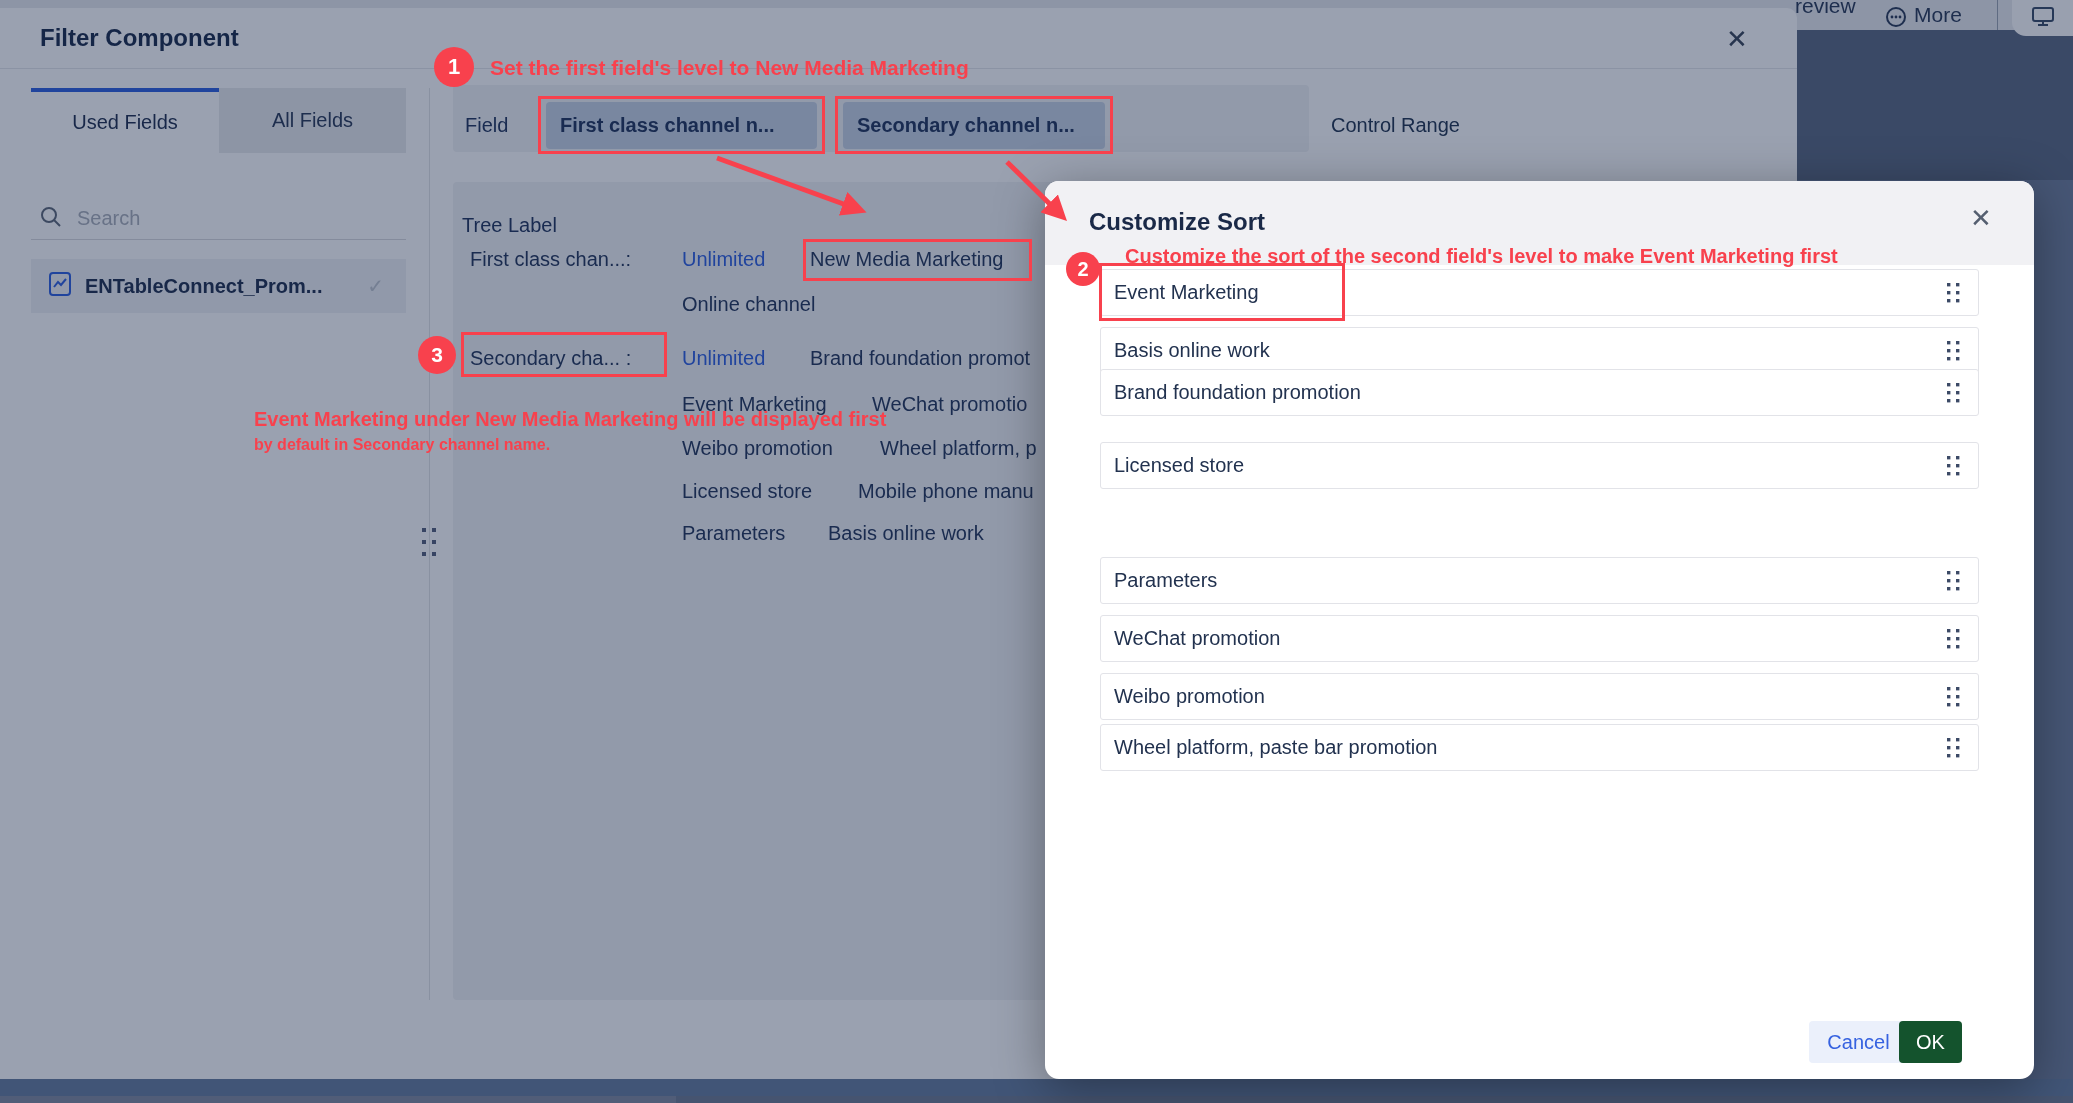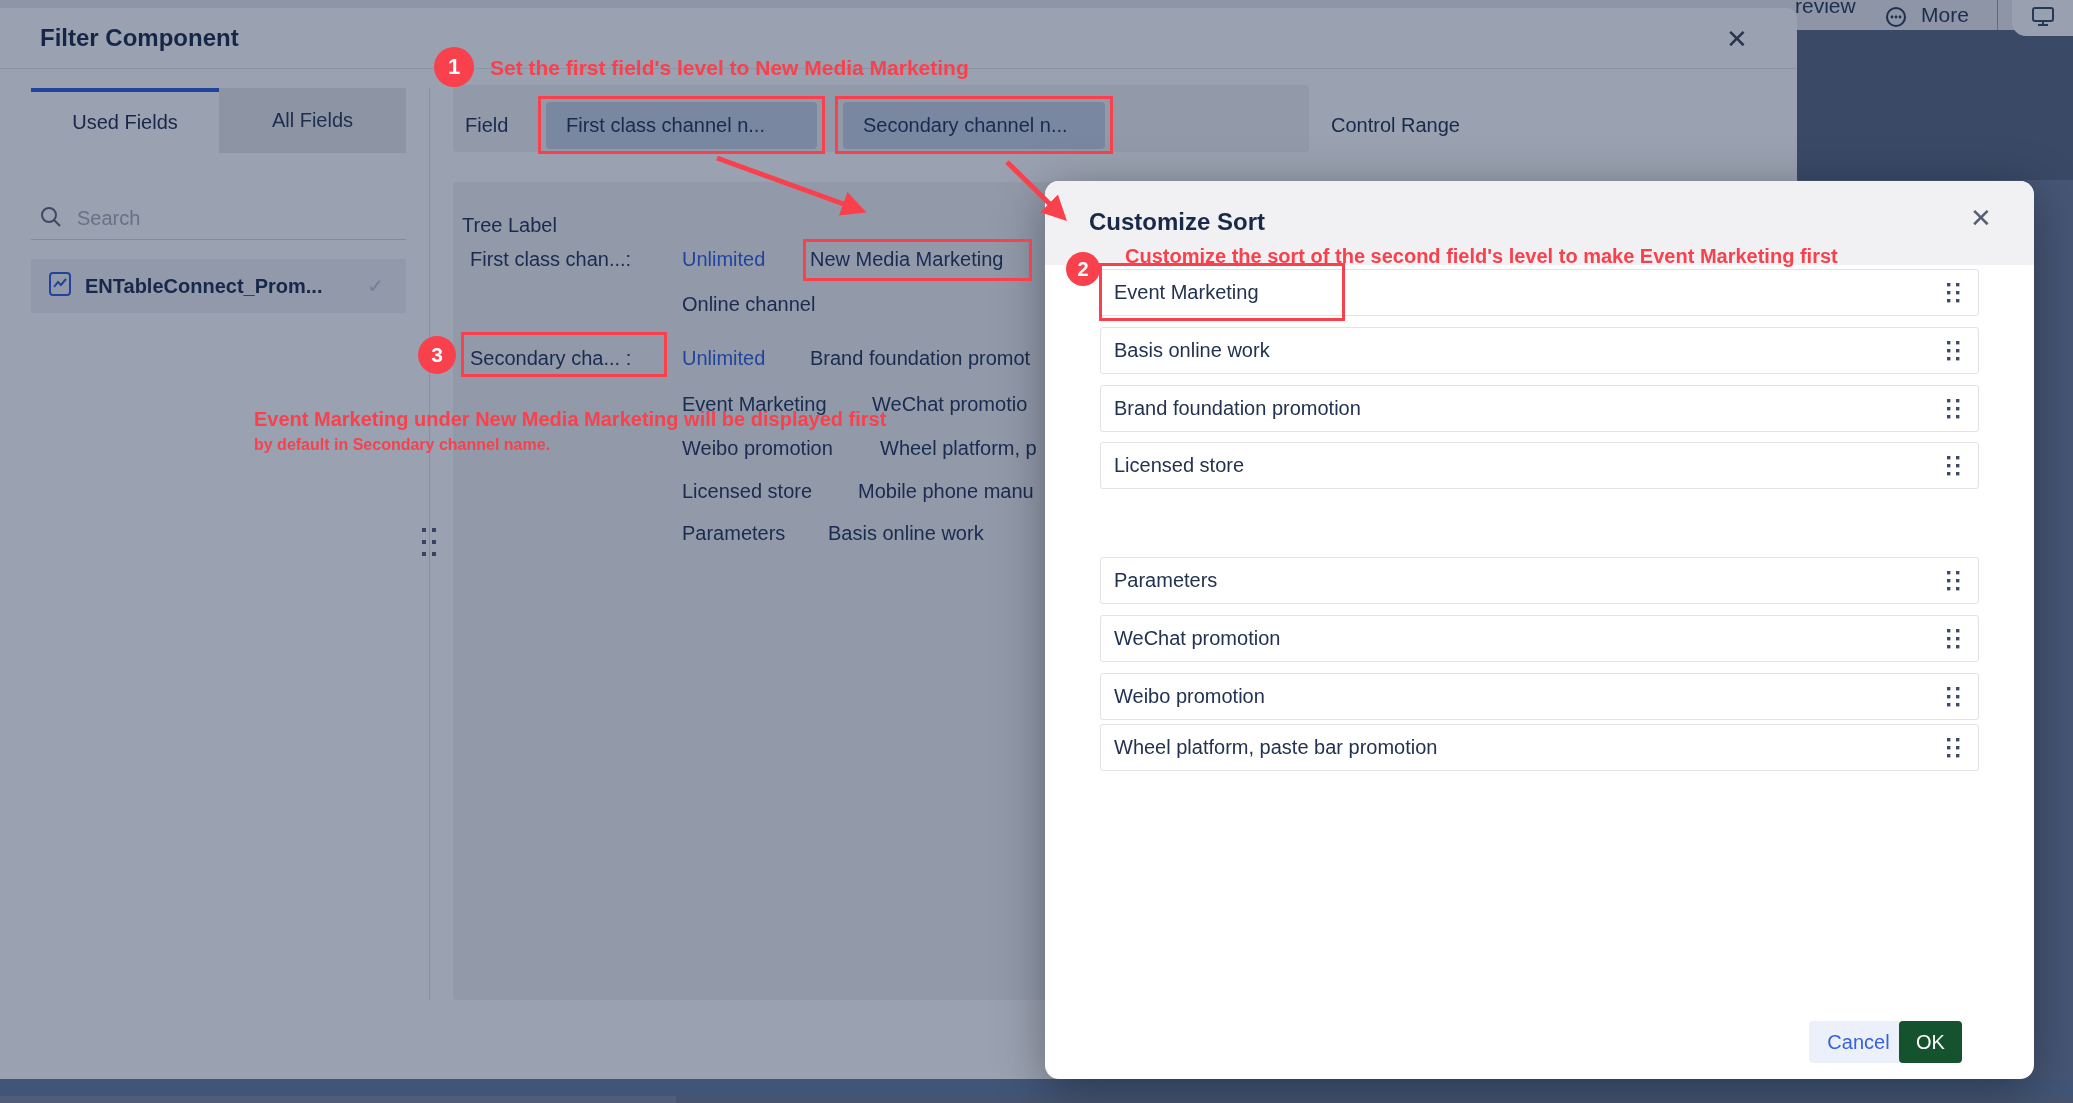--- a/index.html
+++ b/index.html
@@ -9,21 +9,21 @@
 
   
   #base{position:absolute;inset:0;z-index:0;}
   .topbar{left:0;top:0;width:2073px;height:30px;background:#E8EAEE;}
   .midband{left:0;top:30px;width:2073px;height:150px;background:#5A6880;}
   .content{left:0;top:180px;width:2073px;height:899px;background:#6F7E9A;}
   .footer{left:0;top:1079px;width:2073px;height:24px;background:#677C9E;}
   .footer-strip-l{left:0;top:1096px;width:676px;height:7px;background:#818B9F;}
   .footer-strip-r{left:676px;top:1096px;width:1397px;height:7px;background:#6E7A92;}
   .tb-text{top:-6px;font-size:21px;color:#2A3A57;white-space:nowrap;}
-  .tb-more{left:1884px;top:2px;display:flex;align-items:center;gap:13px;color:#2A3A57;font-size:21px;}
+  .tb-more{left:1884px;top:2px;display:flex;align-items:center;gap:6px;color:#2A3A57;font-size:21px;}
   .tb-divider{left:1997px;top:0;width:1px;height:30px;background:#9AA2B0;}
   .monitor-box{left:2012px;top:0;width:61px;height:36px;background:#FDFDFE;border-radius:0 0 0 14px;
                display:flex;align-items:center;justify-content:center;}
 
   
   #dialog{position:absolute;left:0;top:8px;width:1797px;height:1071px;background:#FFFFFF;
           border-radius:0 10px 10px 0;z-index:10;color:#24365A;}
   .dlg-title{left:40px;top:16px;font-size:24px;font-weight:bold;color:#1B2B4B;}
   .dlg-close{left:1726px;top:18px;font-size:26px;color:#3A4558;line-height:1;cursor:pointer;}
   .dlg-divider{left:0;top:60px;width:1797px;height:1px;background:#E6E7EA;}
@@ -41,21 +41,21 @@
   .dataset-label{font-size:20px;font-weight:bold;color:#20304F;white-space:nowrap;overflow:hidden;}
   .dataset-check{position:absolute;right:22px;color:#BFC5CD;font-size:20px;font-weight:bold;}
 
   .vdivider{left:429px;top:80px;width:1px;height:912px;background:#E2E3E6;}
   .vdivider-handle{left:420px;top:516px;}
 
   .panel{background:#F2F3F5;border-radius:4px;}
   .field-panel{left:453px;top:77px;width:856px;height:67px;}
   .field-label{left:465px;top:106px;font-size:20px;color:#22355C;}
   .pill{top:94px;height:47px;background:#C6D3E4;border-radius:4px;display:flex;align-items:center;
-        padding:0 20px;box-sizing:border-box;font-size:20px;color:#22355C;white-space:nowrap;overflow:hidden;}
+        padding:0 14px;box-sizing:border-box;font-size:20px;color:#22355C;white-space:nowrap;overflow:hidden;font-weight:bold;}
   .pill1{left:546px;width:271px;}
   .pill2{left:843px;width:262px;}
   .control-range{left:1331px;top:106px;font-size:20px;color:#223550;}
 
   .tree-panel{left:453px;top:174px;width:856px;height:818px;}
   .tree-title{left:462px;top:206px;font-size:20px;color:#22355C;}
   .t{position:absolute;font-size:20px;color:#24365A;white-space:nowrap;}
   .t-link{color:#2E5FDF;}
 
   
@@ -230,21 +230,21 @@
             <g fill="#3C4A66">
               <rect x="1" y="1" width="3.4" height="3.4"></rect>
               <rect x="10" y="1" width="3.4" height="3.4"></rect>
               <rect x="1" y="9" width="3.4" height="3.4"></rect>
               <rect x="10" y="9" width="3.4" height="3.4"></rect>
               <rect x="1" y="17" width="3.4" height="3.4"></rect>
               <rect x="10" y="17" width="3.4" height="3.4"></rect>
             </g>
           </svg></span>
     </div>
-    <div class="m-row" style="top:204px">
+    <div class="m-row" style="top:188px">
       <span>Brand foundation promotion</span>
       <span class="m-handle"><svg width="15" height="22" viewBox="0 0 15 22">
             <g fill="#3C4A66">
               <rect x="1" y="1" width="3.4" height="3.4"></rect>
               <rect x="10" y="1" width="3.4" height="3.4"></rect>
               <rect x="1" y="9" width="3.4" height="3.4"></rect>
               <rect x="10" y="9" width="3.4" height="3.4"></rect>
               <rect x="1" y="17" width="3.4" height="3.4"></rect>
               <rect x="10" y="17" width="3.4" height="3.4"></rect>
             </g>

